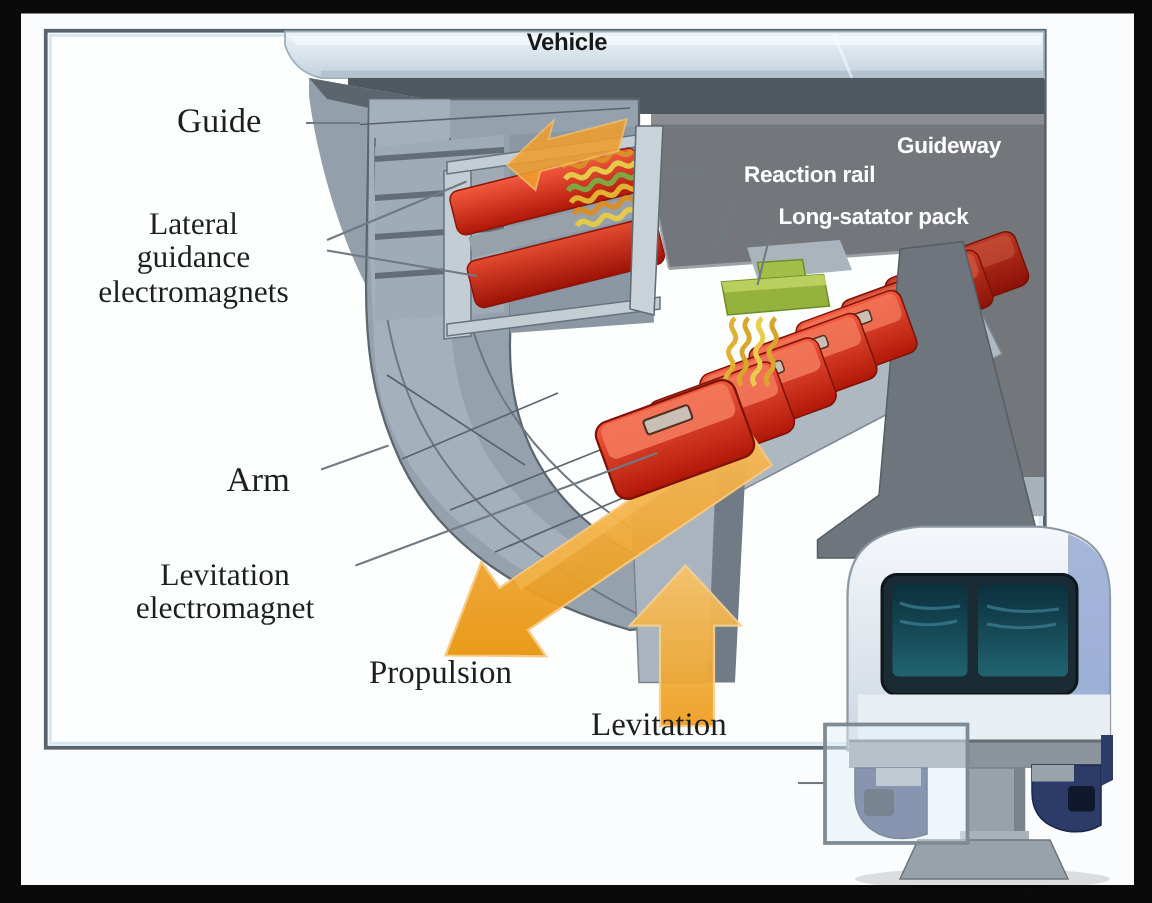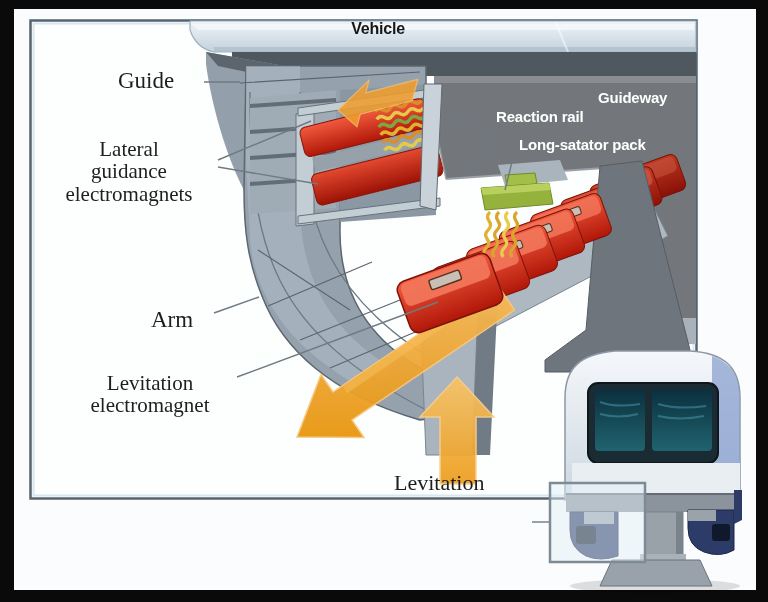--- a/index.html
+++ b/index.html
@@ -245,17 +245,18 @@
   </svg>
 
   <div class="lbl sans-bold lbl-vehicle">Vehicle</div>
   <div class="lbl serif lbl-guide">Guide</div>
   <div class="lbl serif lbl-lateral">Lateral
 guidance
 electromagnets</div>
   <div class="lbl serif lbl-arm">Arm</div>
   <div class="lbl serif lbl-levem">Levitation
 electromagnet</div>
+  <div class="lbl serif lbl-propulsion">Propulsion</div>
   <div class="lbl serif lbl-levitation">Levitation</div>
   <div class="lbl sans-bold lbl-guideway">Guideway</div>
   <div class="lbl sans-bold lbl-reaction">Reaction rail</div>
   <div class="lbl sans-bold lbl-longstator">Long-satator pack</div>
 </div>
 
 </body></html>

